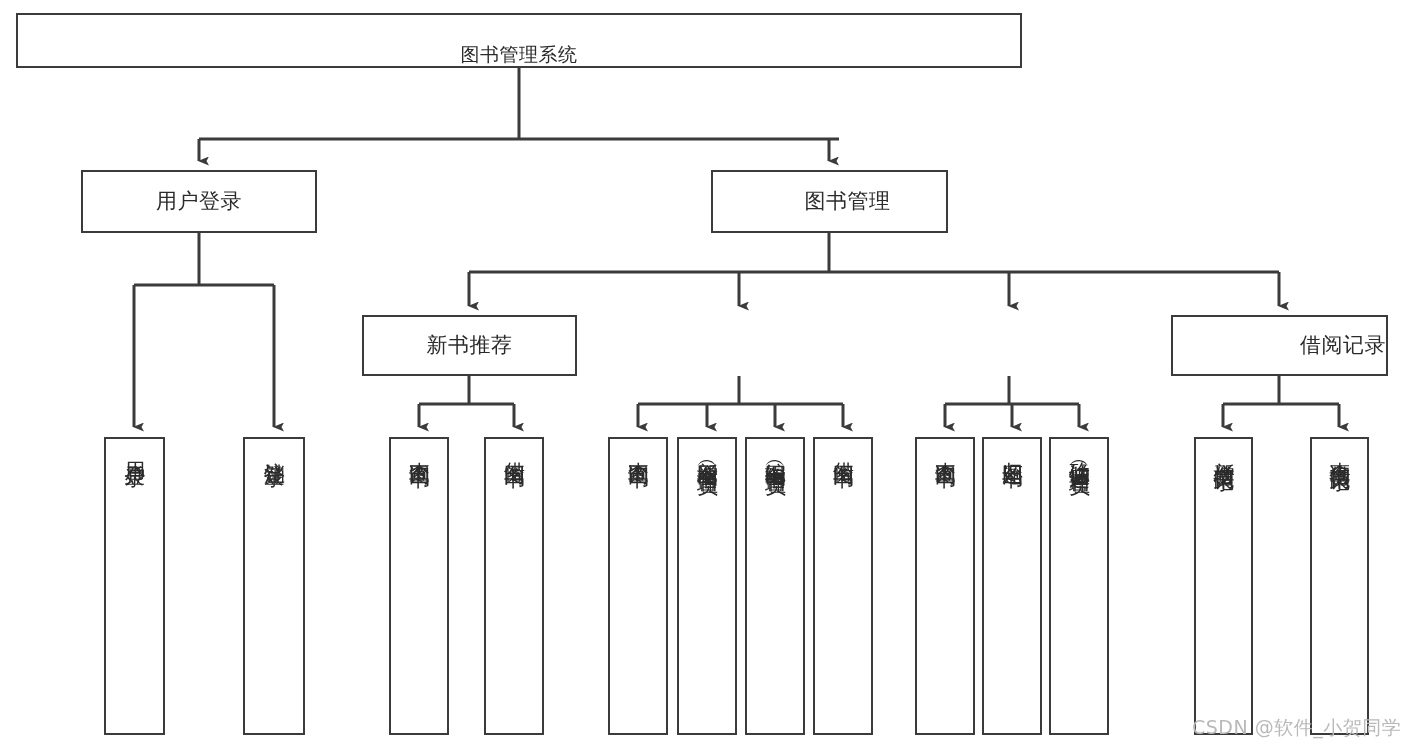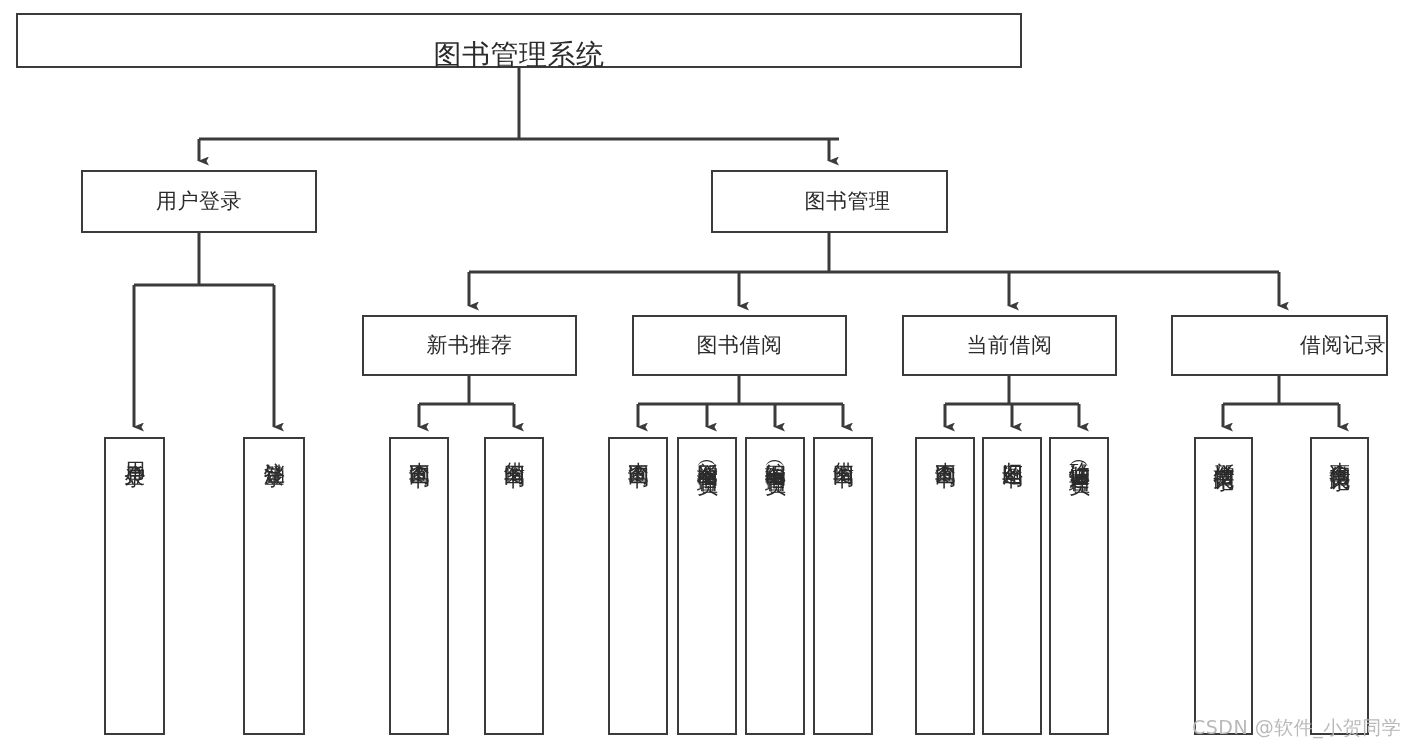--- a/index.html
+++ b/index.html
@@ -42,21 +42,21 @@
     line-height: 1.18;
     letter-spacing: 0.5px;
     white-space: nowrap;
   }
   
   .node.horizontal .node-label {
     writing-mode: horizontal-tb;
     font-size: 21px;
   }
   .node.root .node-label {
-    font-size: 28px;
+    font-size: 19px;
     margin-top: 28px;
   }
   
   .node.vertical {
     align-items: flex-start;
     justify-content: center;
     padding-top: 6px;
   }
   .node.vertical .node-label {
     writing-mode: vertical-rl;
@@ -138,26 +138,20 @@
   <div class="node horizontal" style="left:81px; top:170px; width:236px; height:63px;">
     <span class="node-label">用户登录</span>
   </div>
   <div class="node horizontal" style="left:711px; top:170px; width:237px; height:63px;padding-left:36px;">
     <span class="node-label">图书管理</span>
   </div>
 
   <div class="node horizontal" style="left:362px; top:315px; width:215px; height:61px;">
     <span class="node-label">新书推荐</span>
   </div>
-  <div class="node horizontal" style="left:632px; top:315px; width:215px; height:61px;">
-    <span class="node-label">图书借阅</span>
-  </div>
-  <div class="node horizontal" style="left:902px; top:315px; width:215px; height:61px;">
-    <span class="node-label">当前借阅</span>
-  </div>
   <div class="node horizontal" style="left:1171px; top:315px; width:217px; height:61px;justify-content:flex-end;">
     <span class="node-label">借阅记录</span>
   </div>
 
   <div class="node vertical" style="left:104px; top:437px; width:61px; height:298px;">
     <span class="node-label">用户登录</span>
   </div>
   <div class="node vertical" style="left:243px; top:437px; width:62px; height:298px;">
     <span class="node-label">注销登录</span>
   </div>

